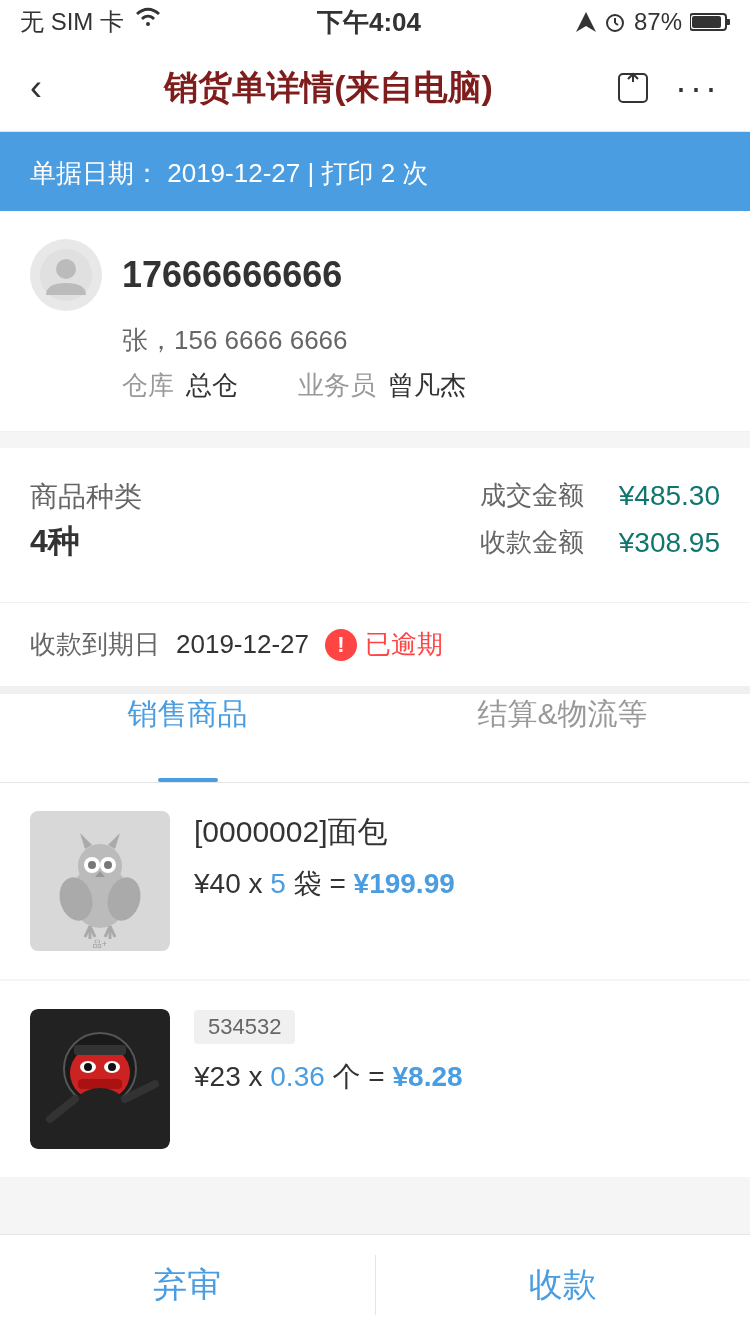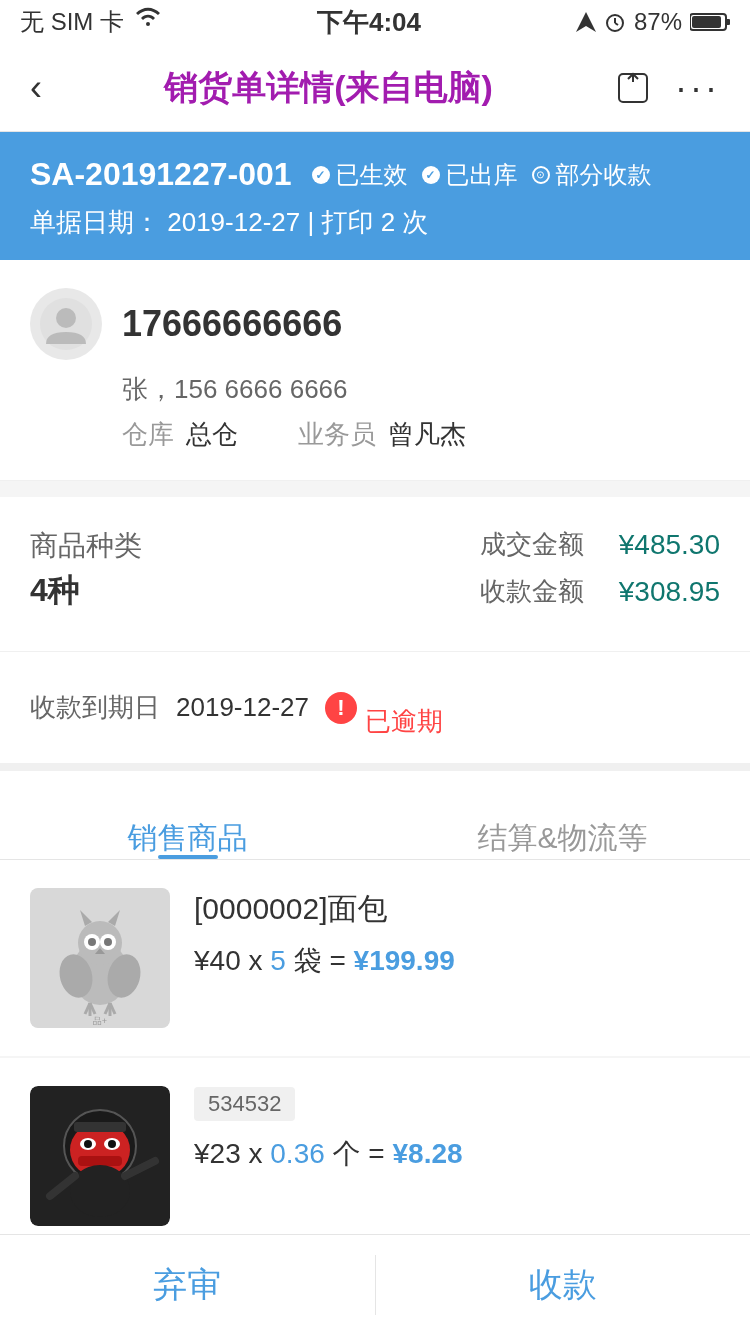--- a/index.html
+++ b/index.html
@@ -32,21 +32,21 @@
     .nav-bar {
       height: 88px;
       background: #fff;
       display: flex;
       align-items: center;
       justify-content: space-between;
       padding: 0 30px;
       border-bottom: 1px solid #e5e5e5;
     }
     .nav-back { font-size: 36px; color: #333; cursor: pointer; }
-    .nav-title { font-size: 34px; font-weight: 600; color: #a21caf; }
+    .nav-title { font-size: 34px; font-weight: 600; color: #7f1d1d; }
     .nav-actions { display: flex; align-items: center; gap: 24px; }
 
     
     .order-banner {
       background: #4a9de0;
       padding: 24px 30px 20px;
     }
     .banner-row1 {
       display: flex;
       align-items: center;
@@ -197,35 +197,35 @@
       height: 32px;
       border-radius: 50%;
       background: #ff4444;
       color: #fff;
       font-size: 22px;
       font-weight: 700;
       display: flex;
       align-items: center;
       justify-content: center;
     }
-    .overdue-text { font-size: 26px; color: #ff4444; margin-top: 28px; }
+    .overdue-text { font-size: 26px; color: #ff4444; }
 
     
     .tabs-section {
       background: #fff;
       display: flex;
       border-bottom: 1px solid #e5e5e5;
     }
     .tab {
       flex: 1;
       height: 88px;
       display: flex;
       flex-direction: column;
       align-items: center;
-      justify-content: flex-end;
+      justify-content: flex-start;
       font-size: 30px;
       color: #999;
       position: relative;
       cursor: pointer;
     }
     .tab.active { color: #4a9de0; }
     .tab-underline {
       position: absolute;
       bottom: 0;
       left: 50%;
@@ -345,37 +345,20 @@
     <svg width="36" height="36" viewBox="0 0 36 36">
       <rect x="4" y="4" width="28" height="28" rx="4" fill="none" stroke="#333" stroke-width="2"></rect>
       <line x1="18" y1="4" x2="18" y2="12" stroke="#333" stroke-width="2"></line>
       <polyline points="13,9 18,4 23,9" fill="none" stroke="#333" stroke-width="2"></polyline>
     </svg>
     <span style="font-size:36px; letter-spacing:3px; color:#333;">···</span>
   </div>
 </div>
 
 <div class="order-banner">
-  <div class="banner-row1">
-    <span class="order-id">SA-20191227-001</span>
-    <div class="status-tags">
-      <div class="status-tag">
-        <div class="dot"></div>
-        <span>已生效</span>
-      </div>
-      <div class="status-tag">
-        <div class="dot"></div>
-        <span>已出库</span>
-      </div>
-      <div class="status-tag">
-        <div class="clock">⊙</div>
-        <span>部分收款</span>
-      </div>
-    </div>
-  </div>
   <div class="banner-row2">
     <span>单据日期：</span>
     <span>2019-12-27</span>
     <span>| 打印 2 次</span>
   </div>
 </div>
 
 <div class="customer-section">
   <div class="customer-row">
     <div class="avatar">

